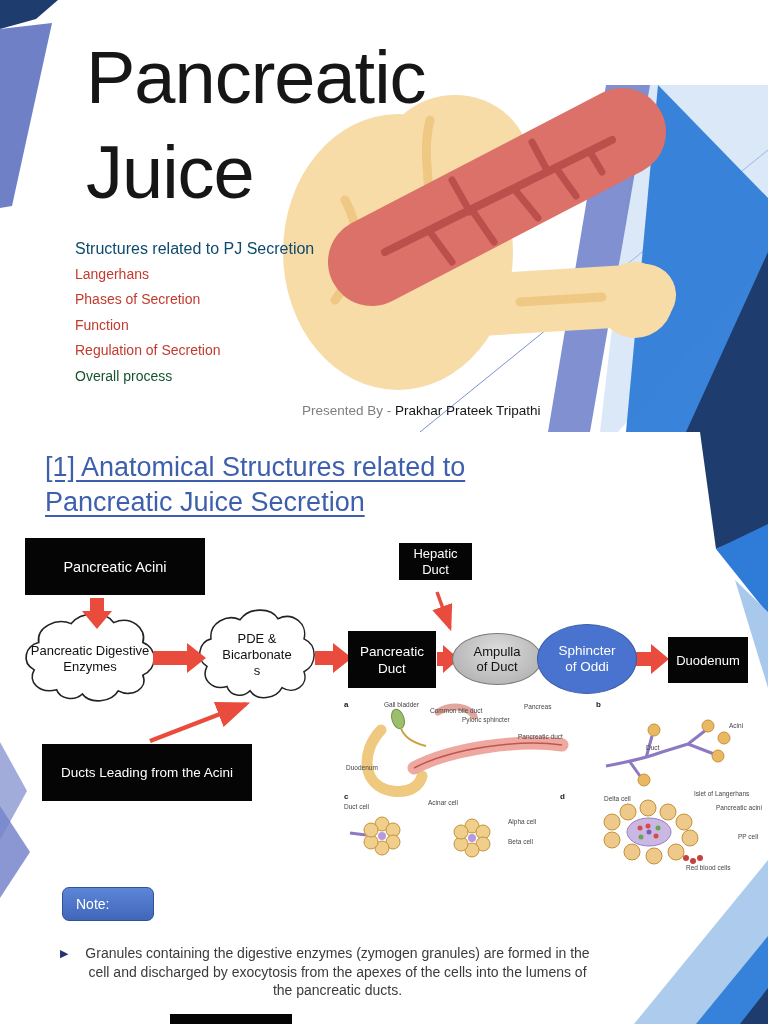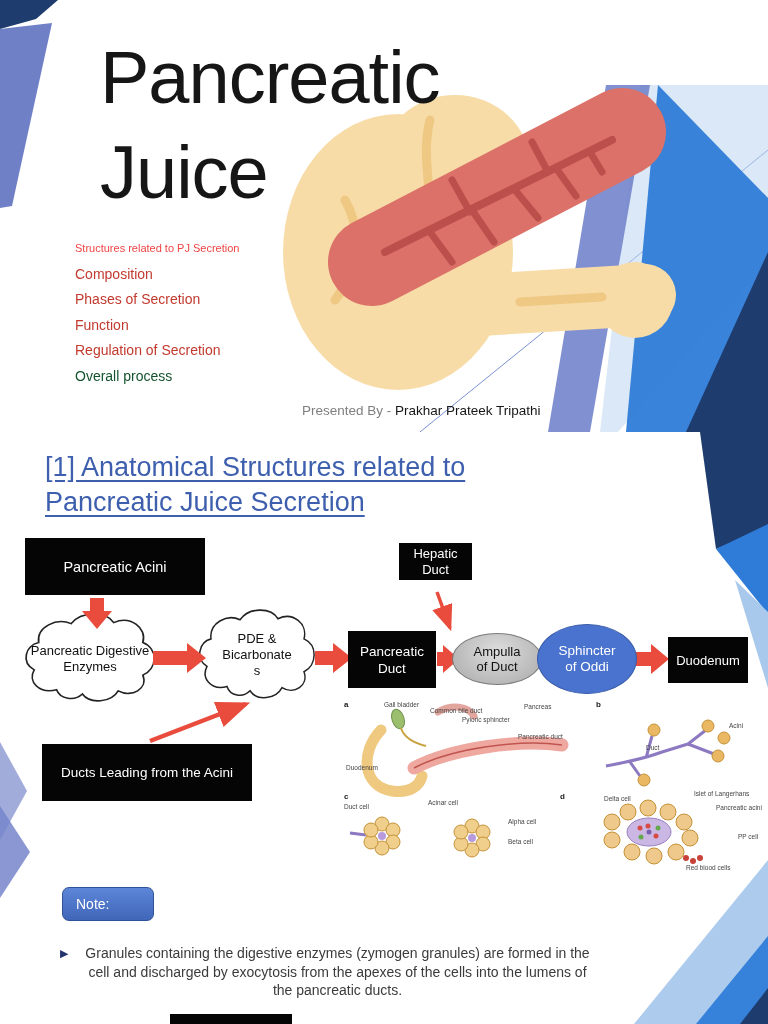--- a/index.html
+++ b/index.html
@@ -2,25 +2,25 @@
 <html><head>
 <meta charset="utf-8">
 <style>
   html,body{margin:0;padding:0;background:#ffffff;}
   .page{position:relative;width:768px;height:1024px;background:#fff;overflow:hidden;
         font-family:"Liberation Sans",sans-serif;}
   .abs{position:absolute;}
   svg.bg{position:absolute;left:0;top:0;width:768px;height:1024px;}
 
   
-  .title{left:100px;top:30px;font-size:74px;line-height:95px;color:#161616;
+  .title{left:86px;top:30px;font-size:74px;line-height:95px;color:#161616;
          font-weight:400;letter-spacing:-1px;white-space:pre-line;}
   .topics{left:75px;top:236px;}
   .topic{font-size:14px;line-height:25.5px;}
-  .t-blue{color:#ef4444;font-size:11px;}
+  .t-blue{color:#0c4a6e;font-size:16px;}
   .t-red{color:#C23A2E;}
   .t-purple{color:#14532d;}
   .presented{left:302px;top:403px;font-size:13.5px;color:#7f7f7f;}
   .presented .name{color:#161616;margin-top:20px;}
 
   
   .heading{left:45px;top:450px;font-size:27px;line-height:35px;color:#3D5FAE;
            text-decoration:underline;text-underline-offset:4px;white-space:pre-line;}
   .nodeblack{background:#050505;color:#fff;display:flex;align-items:center;
              justify-content:center;text-align:center;box-sizing:border-box;}
@@ -173,21 +173,21 @@
       <circle cx="700" cy="858" r="3" fill="#C8403A"></circle>
     </g>
   </svg>
 
   <section>
     <div class="abs title">Pancreatic
 Juice</div>
 
     <div class="abs topics">
       <div class="topic t-blue">Structures related to PJ Secretion</div>
-      <div class="topic t-red">Composition</div>
+      <div class="topic t-red">Langerhans</div>
       <div class="topic t-red">Phases of Secretion</div>
       <div class="topic t-red">Function</div>
       <div class="topic t-red">Regulation of Secretion</div>
       <div class="topic t-purple">Overall process</div>
     </div>
 
     <div class="abs presented">
       <span>Presented By - </span><span class="name">Prakhar Prateek Tripathi</span>
     </div>
   </section>

